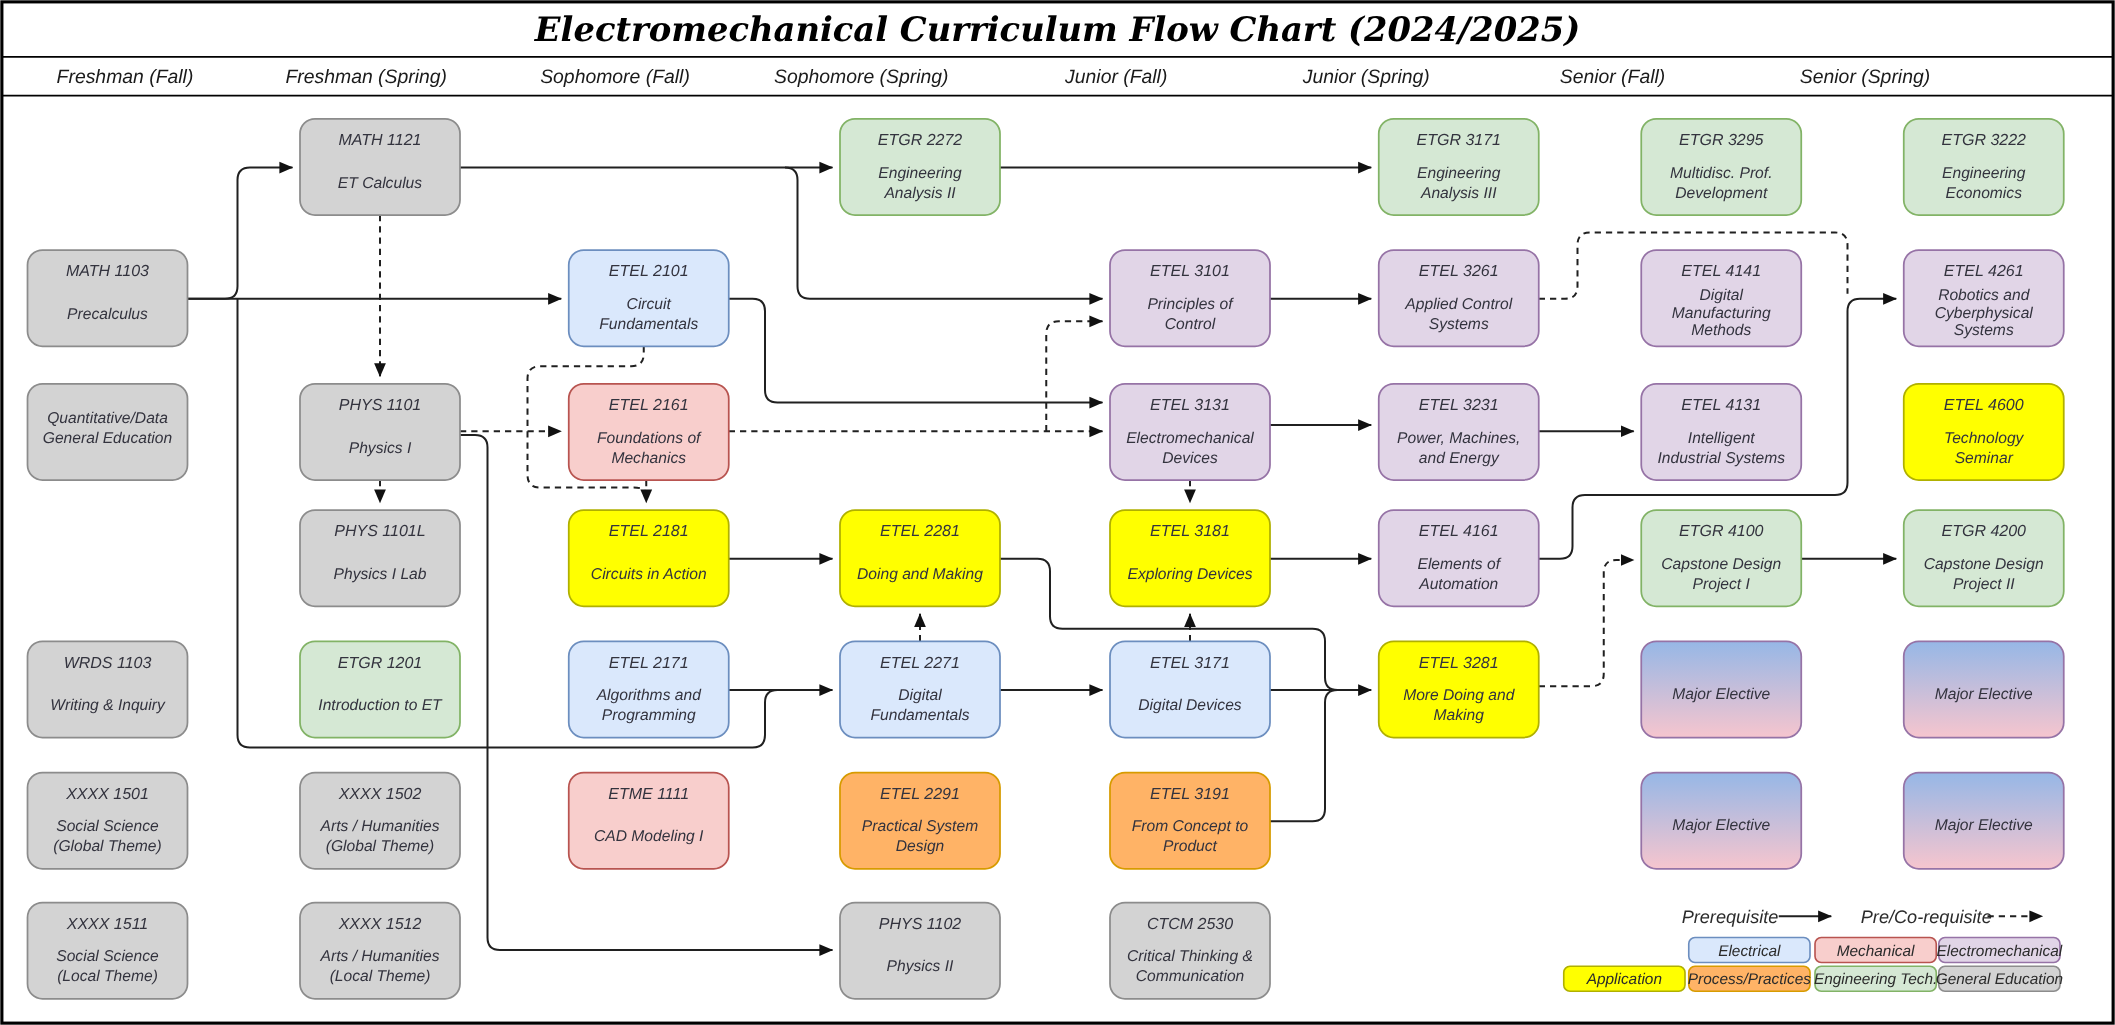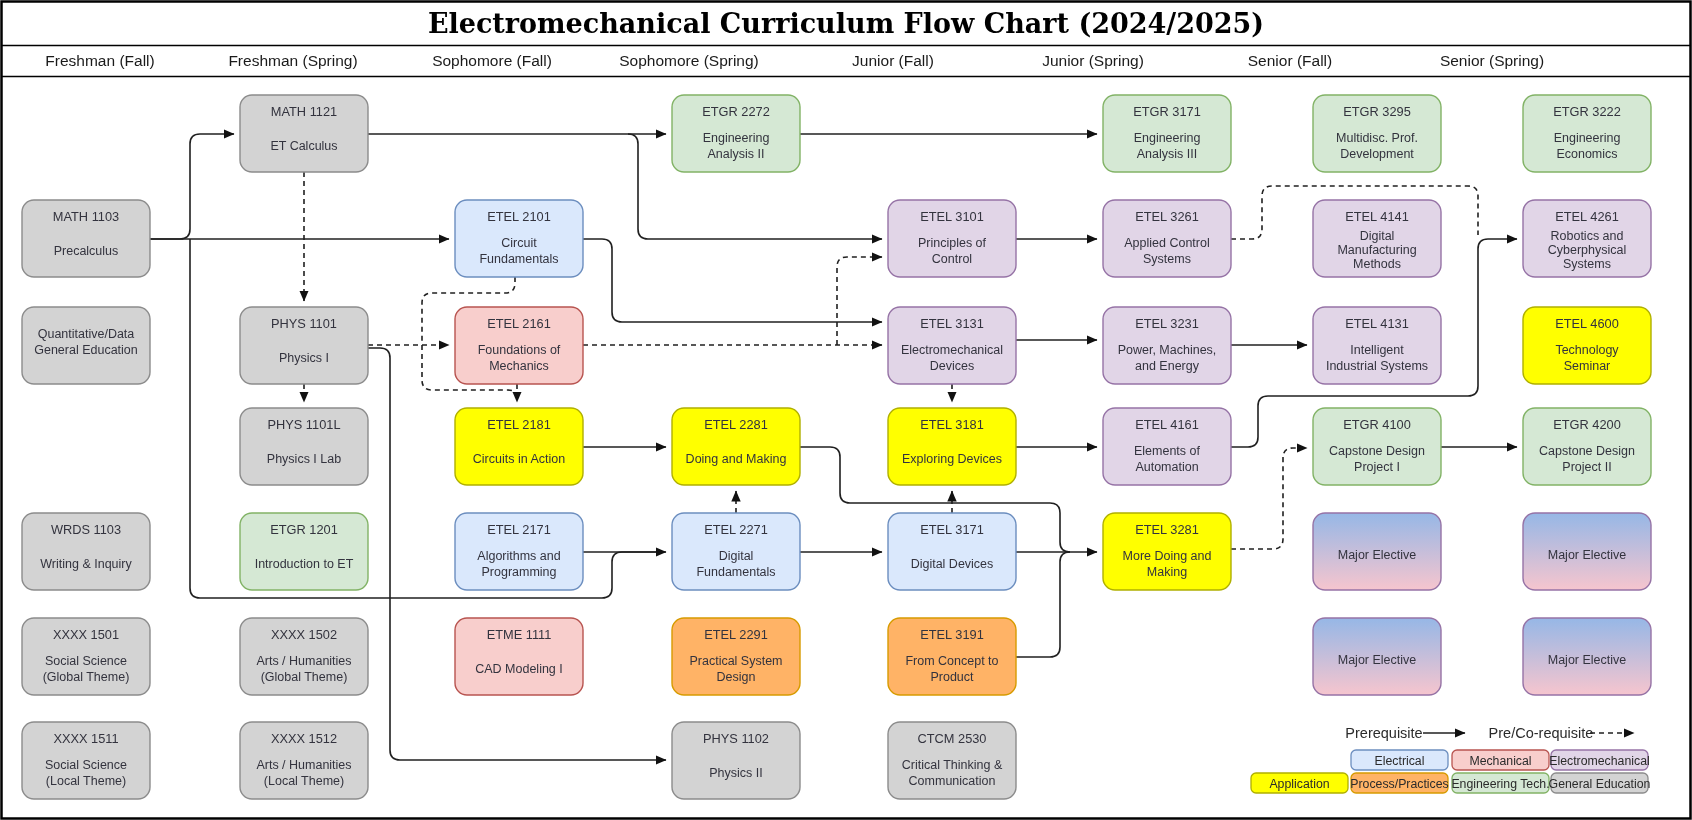--- a/index.html
+++ b/index.html
@@ -1,16 +1,16 @@
 <!DOCTYPE html>
 <html><head>
 <meta charset="utf-8">
 <style>
   html,body{margin:0;padding:0;background:#fff;}
-  .frame{position:relative;width:1692px;height:820px;background:#ffffff;}
+  .frame{position:relative;width:1692px;height:820px;background:#ffffff;font-style:italic;}
   svg text{font-family:"Liberation Sans",sans-serif;fill:#33333e;}
   svg .title{font-family:"DejaVu Serif",serif;font-weight:bold;font-size:27px;fill:#000;}
   svg .colhead{font-size:15.5px;fill:#1a1a1a;}
   svg .code{font-size:12.8px;}
   svg .cname{font-size:12.5px;}
   svg .legendlab{font-size:14.5px;fill:#2b2b2b;}
   svg .chiplab{font-size:12.3px;fill:#2b2b2b;}
 </style>
 </head>
 <body>

